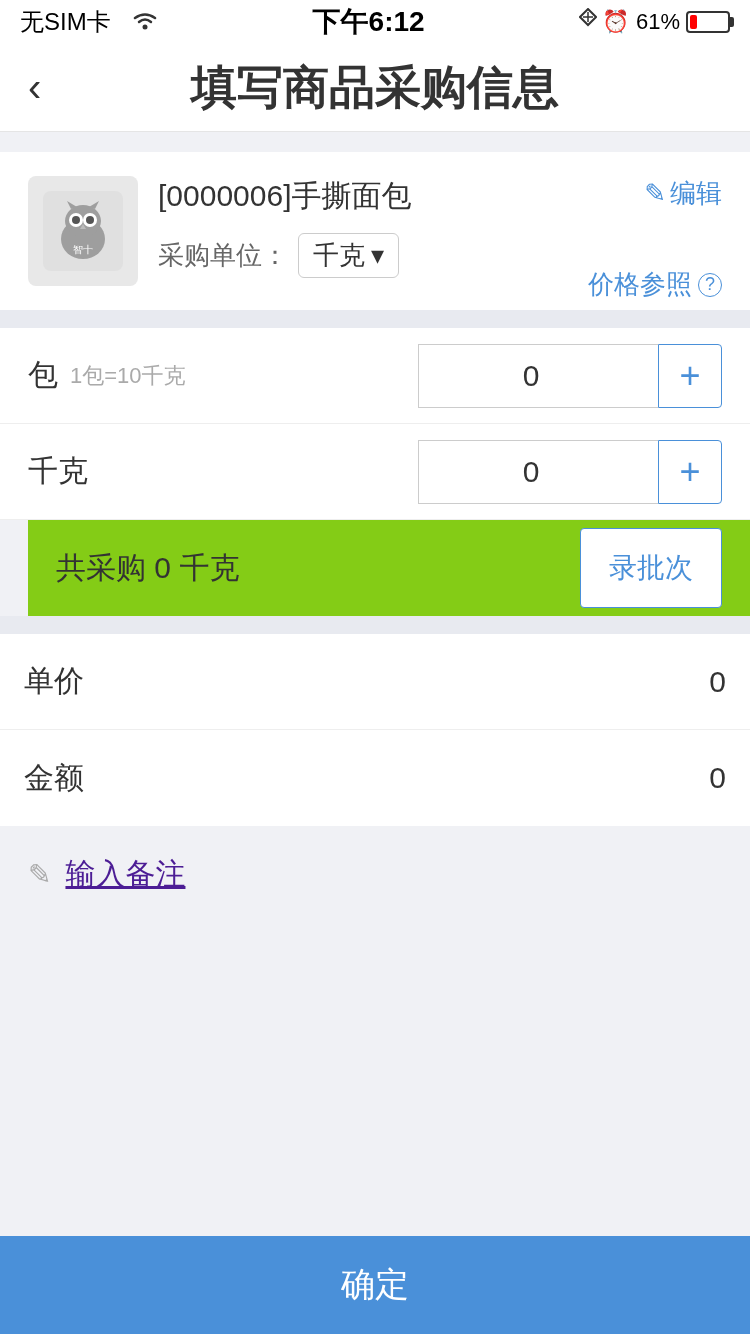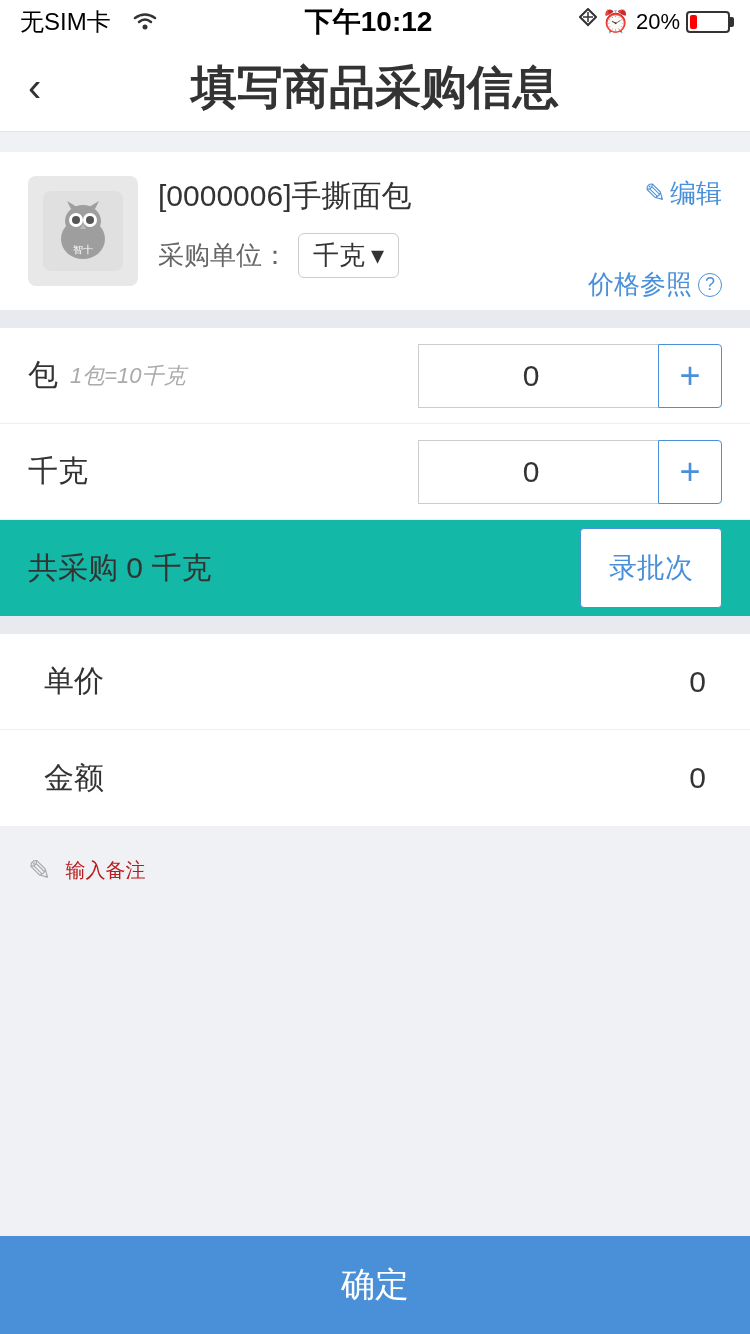--- a/index.html
+++ b/index.html
@@ -177,21 +177,20 @@
       font-size: 30px;
       color: #333;
       display: flex;
       align-items: center;
       gap: 12px;
       min-width: 80px;
     }
     .input-unit-hint {
       font-size: 22px;
       color: #aaa;
-      font-style: italic;
     }
     .input-control {
       display: flex;
       align-items: center;
       gap: 0;
     }
     .qty-input {
       width: 240px;
       height: 64px;
       border: 1px solid #ccc;
@@ -216,21 +215,22 @@
       border-radius: 0 4px 4px 0;
     }
 
     
     .summary-row {
       display: flex;
       align-items: center;
       justify-content: space-between;
       padding: 0 28px;
       height: 96px;
-      background: #14b8a6;
+      background: #84cc16;
+      margin-left: 28px;
     }
     .summary-text {
       font-size: 30px;
       color: #333;
     }
     .batch-btn {
       border: 1px solid #4a90d9;
       color: #4a90d9;
       background: #fff;
       font-size: 28px;
@@ -241,21 +241,21 @@
 
     
     .price-section {
       background: #fff;
       margin-top: 0;
     }
     .price-row {
       display: flex;
       align-items: center;
       justify-content: space-between;
-      padding: 0 44px;
+      padding: 0 24px;
       height: 96px;
       border-bottom: 1px solid #eee;
     }
     .price-label {
       font-size: 30px;
       color: #333;
     }
     .price-value {
       font-size: 30px;
       color: #333;
@@ -264,22 +264,23 @@
     
     .remark-section {
       background: #f0f1f5;
       padding: 28px;
       display: flex;
       align-items: center;
       gap: 14px;
       min-height: 80px;
     }
     .remark-text {
-      font-size: 20px;
-      color: #b91c1c;
+      font-size: 30px;
+      color: #4c1d95;
+      text-decoration: underline;
     }
 
     
     .main-content {
       flex: 1;
       min-height: 400px;
       background: #f0f1f5;
     }
 
     
@@ -309,30 +310,30 @@
     <span>无SIM卡</span>
     <span>
       <svg width="28" height="20" viewBox="0 0 28 20">
         <path d="M14 16 Q14 16 14 16" fill="#333"></path>
         <path d="M8 12 Q14 7 20 12" fill="none" stroke="#333" stroke-width="2.5" stroke-linecap="round"></path>
         <path d="M4 8 Q14 1 24 8" fill="none" stroke="#333" stroke-width="2.5" stroke-linecap="round"></path>
         <circle cx="14" cy="17" r="2.5" fill="#333"></circle>
       </svg>
     </span>
   </div>
-  <div class="status-center">下午10:12</div>
+  <div class="status-center">下午6:12</div>
   <div class="status-right">
     <span>
       <svg width="18" height="22" viewBox="0 0 18 22">
         <path d="M9 1 L17 9 L9 17 L1 9 Z" fill="none" stroke="#333" stroke-width="2"></path>
         <path d="M9 4 L9 14 M4 9 L14 9" stroke="#333" stroke-width="1.5"></path>
       </svg>
     </span>
     <span>⏰</span>
-    <span>20%</span>
+    <span>61%</span>
     <div class="battery">
       <div class="battery-fill"></div>
     </div>
   </div>
 </div>
 
 <div class="nav-bar">
   <span class="nav-back">‹</span>
   <span class="nav-title">填写商品采购信息</span>
 </div>

